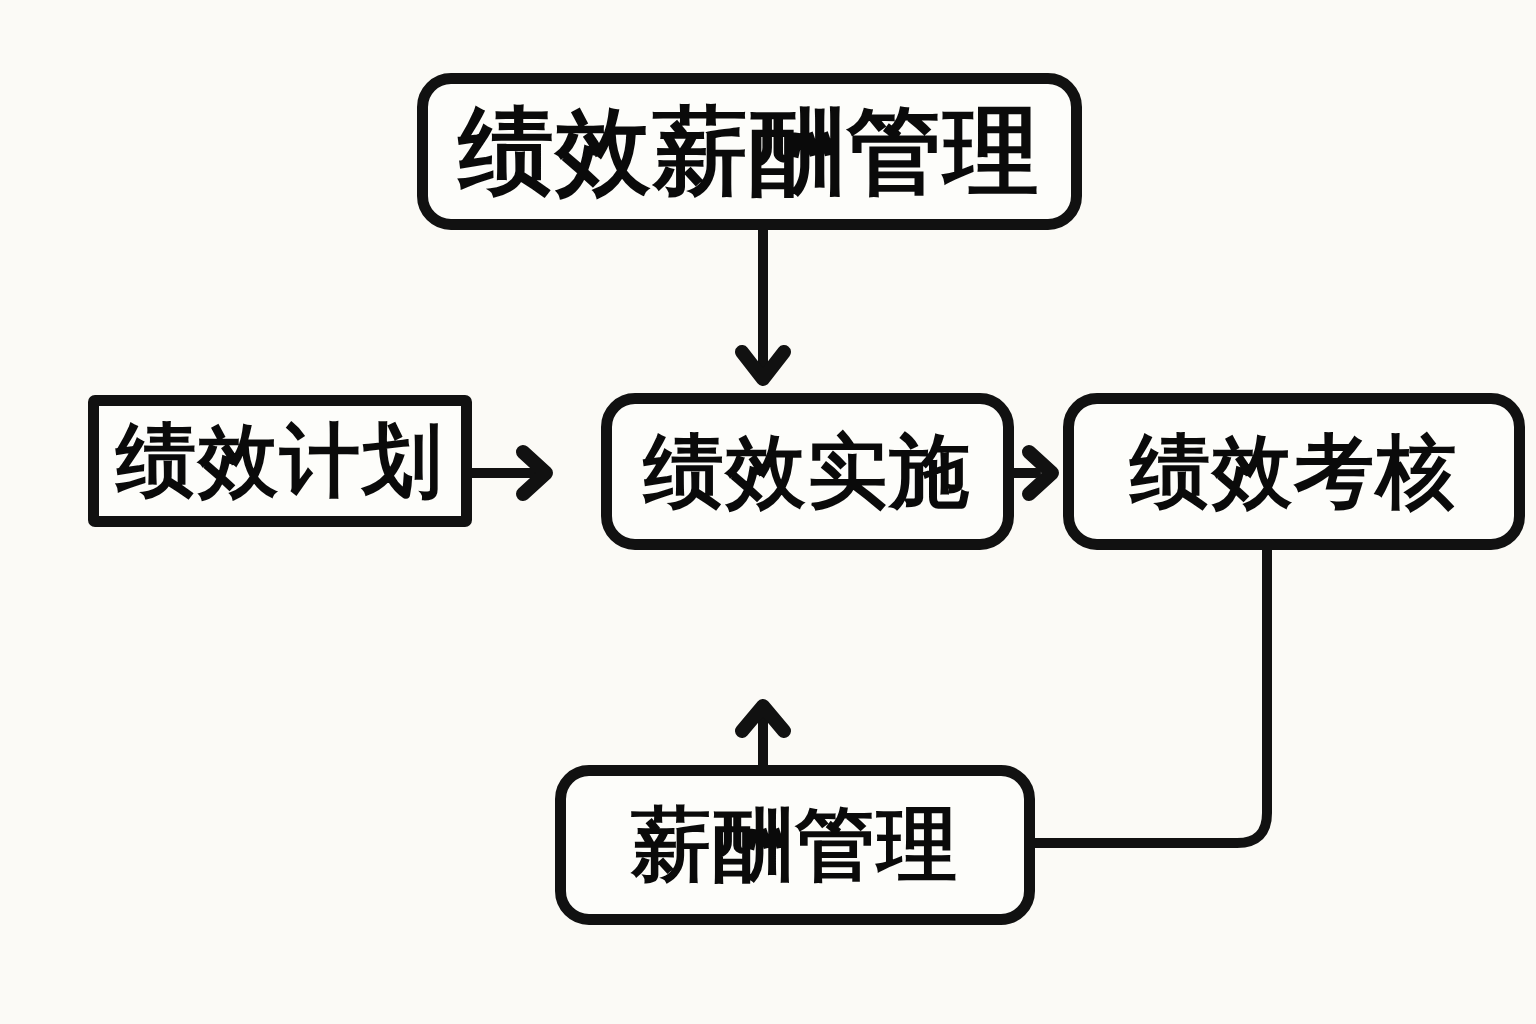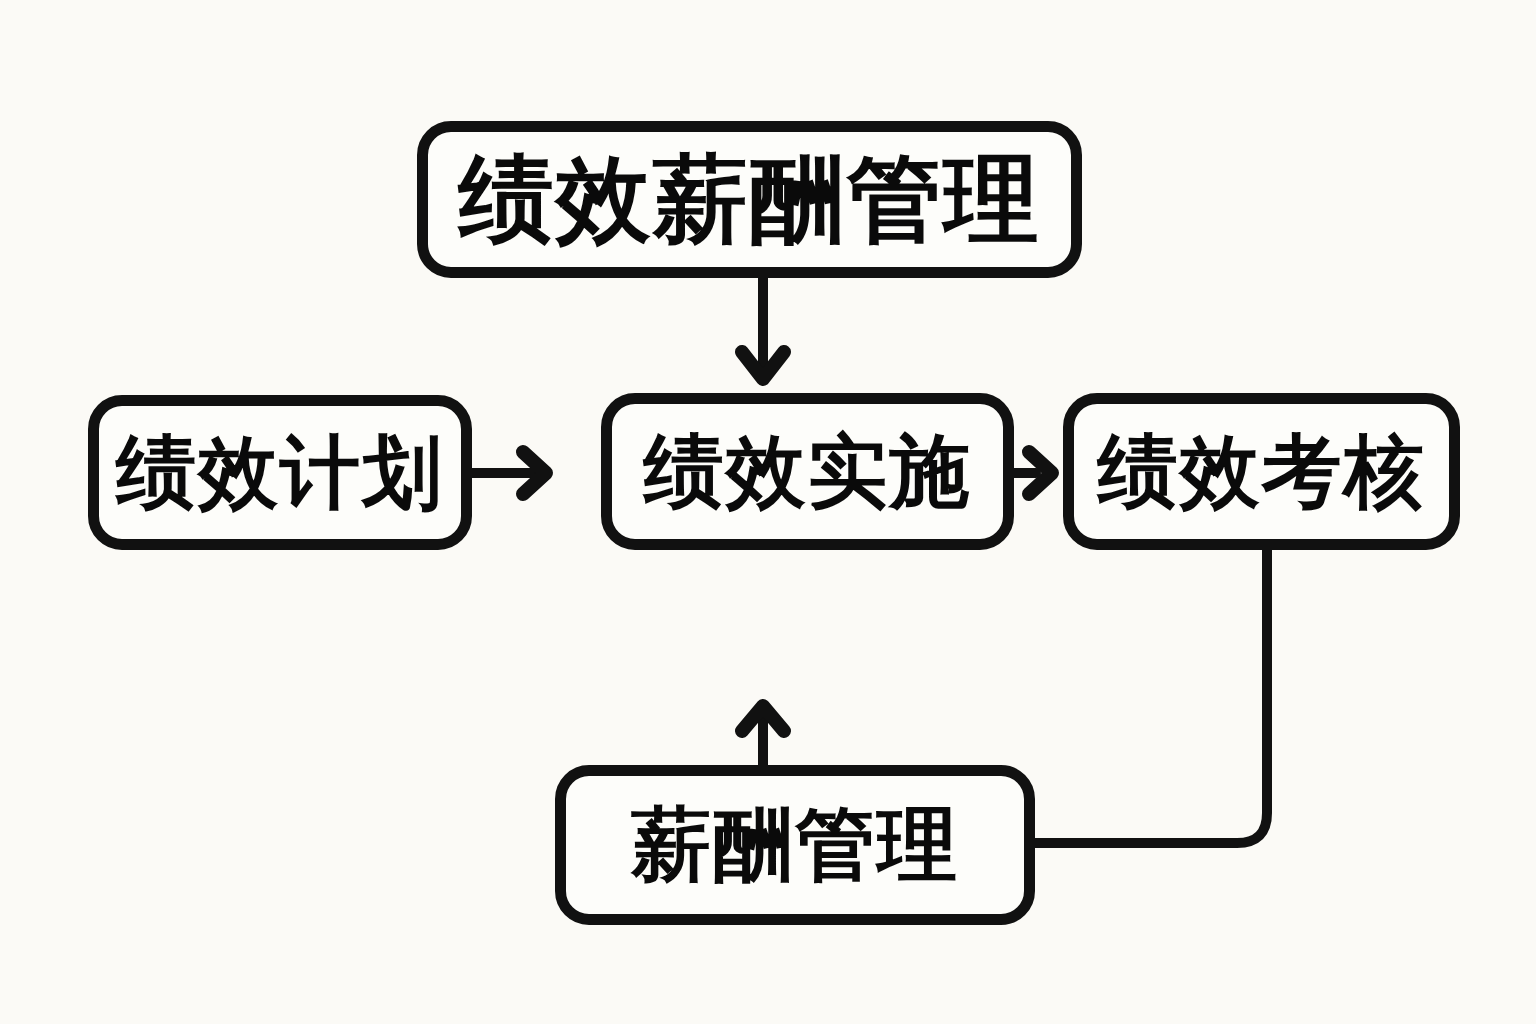--- a/index.html
+++ b/index.html
@@ -37,36 +37,36 @@
     font-weight: 900;
     color: #0a0a0a;
     letter-spacing: 2px;
     white-space: nowrap;
     line-height: 1;
   }
   .node-top {
     left: 417px; top: 73px;
     width: 665px; height: 157px;
     font-size: 95px;
-    margin-top: 48px;
   }
   .node-plan {
     left: 88px; top: 395px;
-    width: 384px; height: 155px;
+    width: 384px; height: 132px;
     font-size: 80px;
+    border-radius: 7px;
   }
   .node-impl {
     left: 555px; top: 393px;
     width: 413px; height: 157px;
     font-size: 80px;
     margin-left: 46px;
   }
   .node-assess {
     left: 1063px; top: 393px;
-    width: 397px; height: 157px;
+    width: 462px; height: 157px;
     font-size: 80px;
   }
   .node-salary {
     left: 555px; top: 765px;
     width: 480px; height: 160px;
     font-size: 80px;
   }
   .edge {
     stroke: #111111;
     stroke-width: 10;

